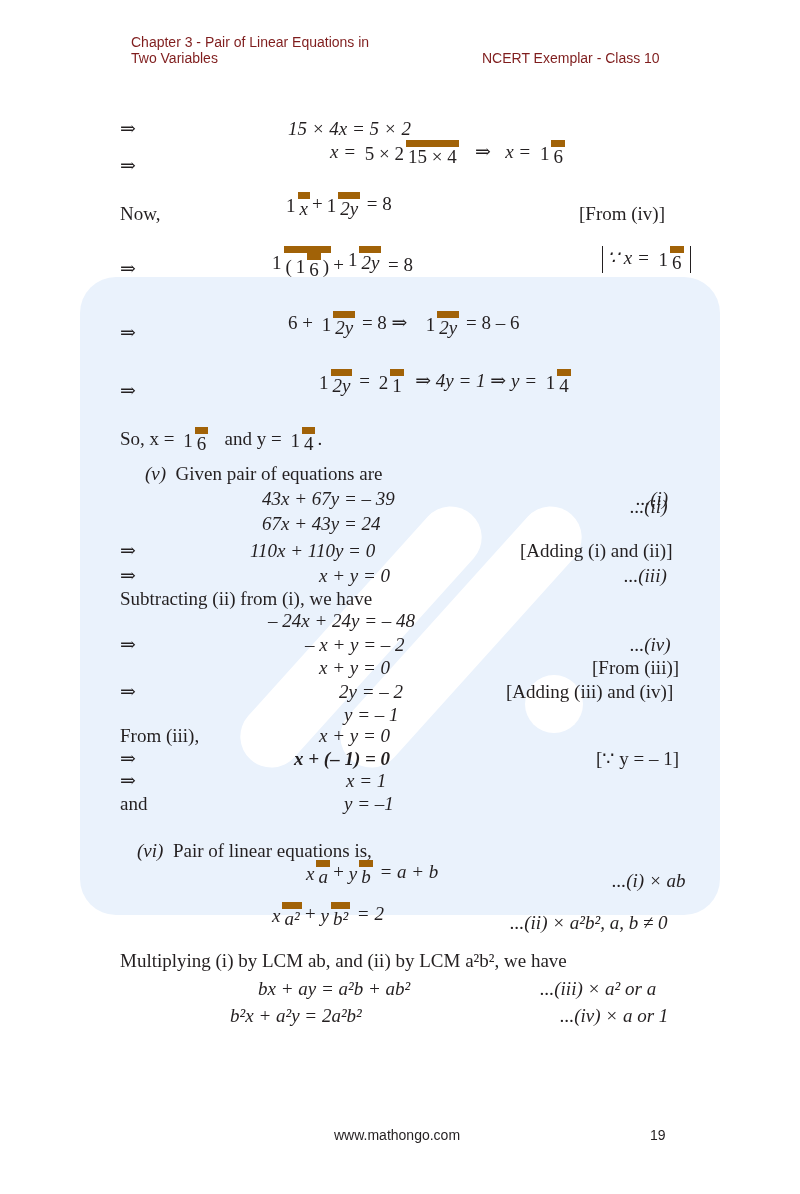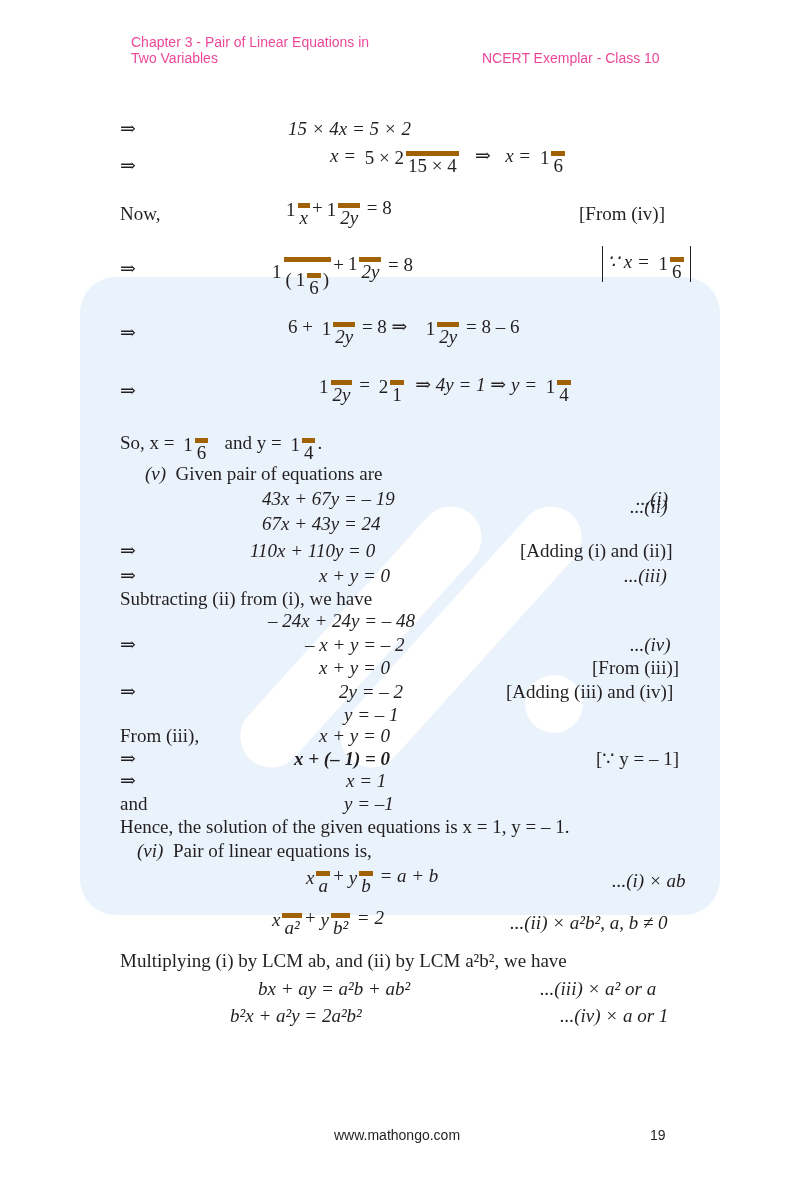--- a/index.html
+++ b/index.html
@@ -1,27 +1,27 @@
 <!DOCTYPE html>
 <html><head>
 <meta charset="utf-8">
 <style>
   html,body{margin:0;padding:0;background:#ffffff;}
   body{width:800px;height:1194px;position:relative;overflow:hidden;color:#231f20;}
-  .hdr{position:absolute;font-family:"Liberation Sans",sans-serif;font-size:14px;line-height:16px;color:#ec4899;}
+  .hdr{position:absolute;font-family:"Liberation Sans",sans-serif;font-size:14px;line-height:16px;color:#7f1d1d;}
   .serif{font-family:"Liberation Serif","DejaVu Serif",serif;font-size:19px;color:#231f20;}
   .wm{position:absolute;left:80px;top:277px;width:640px;height:638px;background:#eaf2fc;border-radius:36px;z-index:0;}
   .slash{position:absolute;width:62px;height:330px;background:#ffffff;border-radius:31px;transform:rotate(42deg);transform-origin:center;}
   .dot{position:absolute;width:58px;height:58px;border-radius:50%;background:#ffffff;}
   .content{position:absolute;left:0;top:0;width:800px;height:1194px;z-index:1;}
   .ln{position:absolute;white-space:nowrap;line-height:22px;}
   .i{font-style:italic;}
   .frac{display:inline-flex;flex-direction:row;align-items:center;vertical-align:middle;line-height:20px;margin:0 2px;}
   .frac .n{padding:0 2px;}
-  .frac .d{border-top:5px solid #a16207;padding:0 2px;margin-top:11px;}
+  .frac .d{border-top:7px solid #a16207;padding:0 2px;}
   .ftr{position:absolute;font-family:"Liberation Sans",sans-serif;font-size:14px;color:#231f20;}
 </style>
 </head>
 <body>
 
 <div class="hdr" style="left:131px;top:34px;">
   <div>Chapter 3 - Pair of Linear Equations in</div>
   <div>Two Variables</div>
 </div>
 <div class="hdr" style="left:482px;top:50px;">NCERT Exemplar - Class 10</div>
@@ -131,21 +131,21 @@
         <span class="n">1</span>
         <span class="d">4</span>
       </span><span>.</span>
   </span>
 
   <span class="ln" style="left:145px;top:463px;">
     <span class="i">(v)</span>&nbsp;
     <span>Given pair of equations are</span>
   </span>
 
-  <span class="ln i" style="left:262px;top:488px;">43x + 67y = – 19</span>
+  <span class="ln i" style="left:262px;top:488px;">43x + 67y = – 39</span>
   <span class="ln i" style="left:636px;top:488px;">...(i)</span>
 
   <span class="ln i" style="left:262px;top:513px;">67x + 43y = 24</span>
   <span class="ln i" style="left:630px;top:496px;">...(ii)</span>
 
   <span class="ln" style="left:120px;top:540px;">⇒</span>
   <span class="ln i" style="left:250px;top:540px;">110x + 110y = 0</span>
   <span class="ln" style="left:520px;top:540px;">[Adding (i) and (ii)]</span>
 
   <span class="ln" style="left:120px;top:565px;">⇒</span>
@@ -175,21 +175,20 @@
   <span class="ln" style="left:120px;top:748px;">⇒</span>
   <span class="ln i" style="left:294px;top:748px;font-weight:bold;">x + (– 1) = 0</span>
   <span class="ln" style="left:596px;top:748px;">[∵ y = – 1]</span>
 
   <span class="ln" style="left:120px;top:770px;">⇒</span>
   <span class="ln i" style="left:346px;top:770px;">x = 1</span>
 
   <span class="ln" style="left:120px;top:793px;">and</span>
   <span class="ln i" style="left:344px;top:793px;">y = –1</span>
 
-  <span class="ln" style="left:120px;top:816px;">Hence, the solution of the given equations is x = 1, y = – 1.</span>
 
   <span class="ln" style="left:137px;top:840px;">
     <span class="i">(vi)</span>&nbsp;
     <span>Pair of linear equations is,</span>
   </span>
 
   <span class="ln i" style="left:302px;top:860px;">
     <span class="frac">
         <span class="n">x</span>
         <span class="d">a</span>

